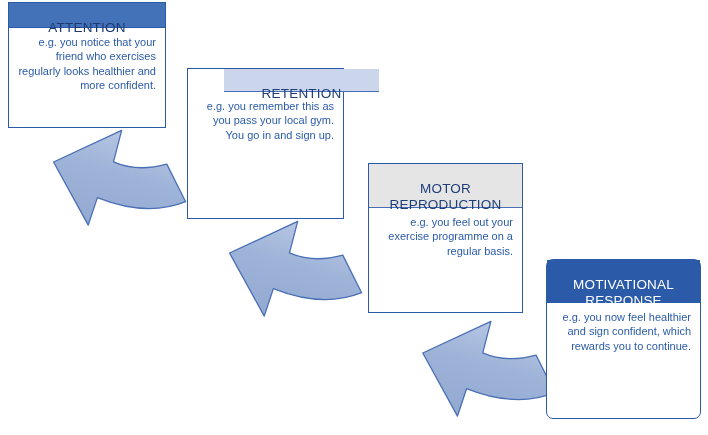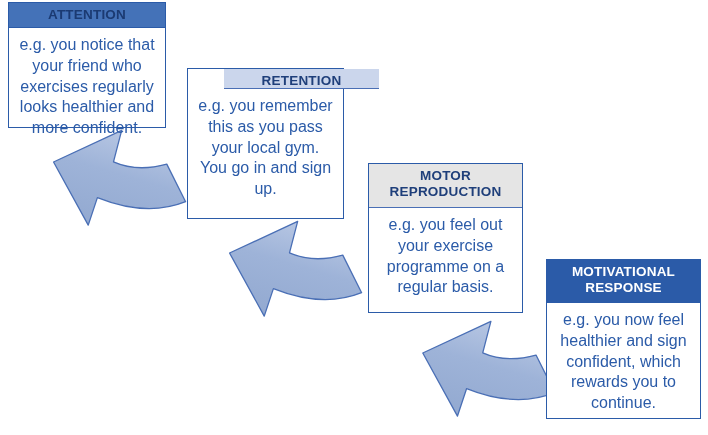--- a/index.html
+++ b/index.html
@@ -22,35 +22,35 @@
     position: absolute;
     box-sizing: border-box;
     background: #ffffff;
     border: 1px solid #2B5BA8;
     z-index: 3;
   }
   .stage-header {
     box-sizing: border-box;
     width: 100%;
     text-align: center;
-    font-weight: bold;
+    font-weight: normal;
     font-size: 13.5px;
     line-height: 1.17;
     letter-spacing: 0.2px;
-    padding: 4px 2px 5px 2px;
+    padding: 17px 2px 5px 2px;
     border-bottom: 1px solid #4A6FB5;
     color: #1F3F7A;
   }
   .stage-body {
     box-sizing: border-box;
     padding: 7px 9px 4px 9px;
-    font-size: 16px;
+    font-size: 11px;
     line-height: 1.30;
     color: #2B5BA8;
-    text-align: center;
+    text-align: right;
   }
   
   .hdr-attention {
     background: #4472B8;
     color: #1B3A72;
     border-bottom: 1px solid #2B5BA8;
   }
   .hdr-retention {
     background: #CBD6EC;
     color: #1F3F7A;
@@ -126,18 +126,18 @@
   <div class="stage-box" id="box-1" style="left: 187px; top: 68px; width: 157px; height: 151px;">
     <div class="stage-header hdr-retention" style="height: 20px; margin-left: 36px;">RETENTION</div>
     <div class="stage-body">e.g. you remember this as you pass your local gym. You go in and sign up.</div>
   </div>
 
   <div class="stage-box" id="box-2" style="left: 368px; top: 163px; width: 155px; height: 150px;">
     <div class="stage-header hdr-motor" style="height: 44px;">MOTOR REPRODUCTION</div>
     <div class="stage-body">e.g. you feel out your exercise programme on a regular basis.</div>
   </div>
 
-  <div class="stage-box" id="box-3" style="left: 546px; top: 259px; width: 155px; height: 160px;">
+  <div class="stage-box" id="box-3" style="left: 546px; top: 259px; width: 155px; height: 160px; border-radius: 7px;">
     <div class="stage-header hdr-motivational" style="height: 43px;">MOTIVATIONAL RESPONSE</div>
     <div class="stage-body">e.g. you now feel healthier and sign confident, which rewards you to continue.</div>
   </div>
 
 </div>
 
 </body></html>

